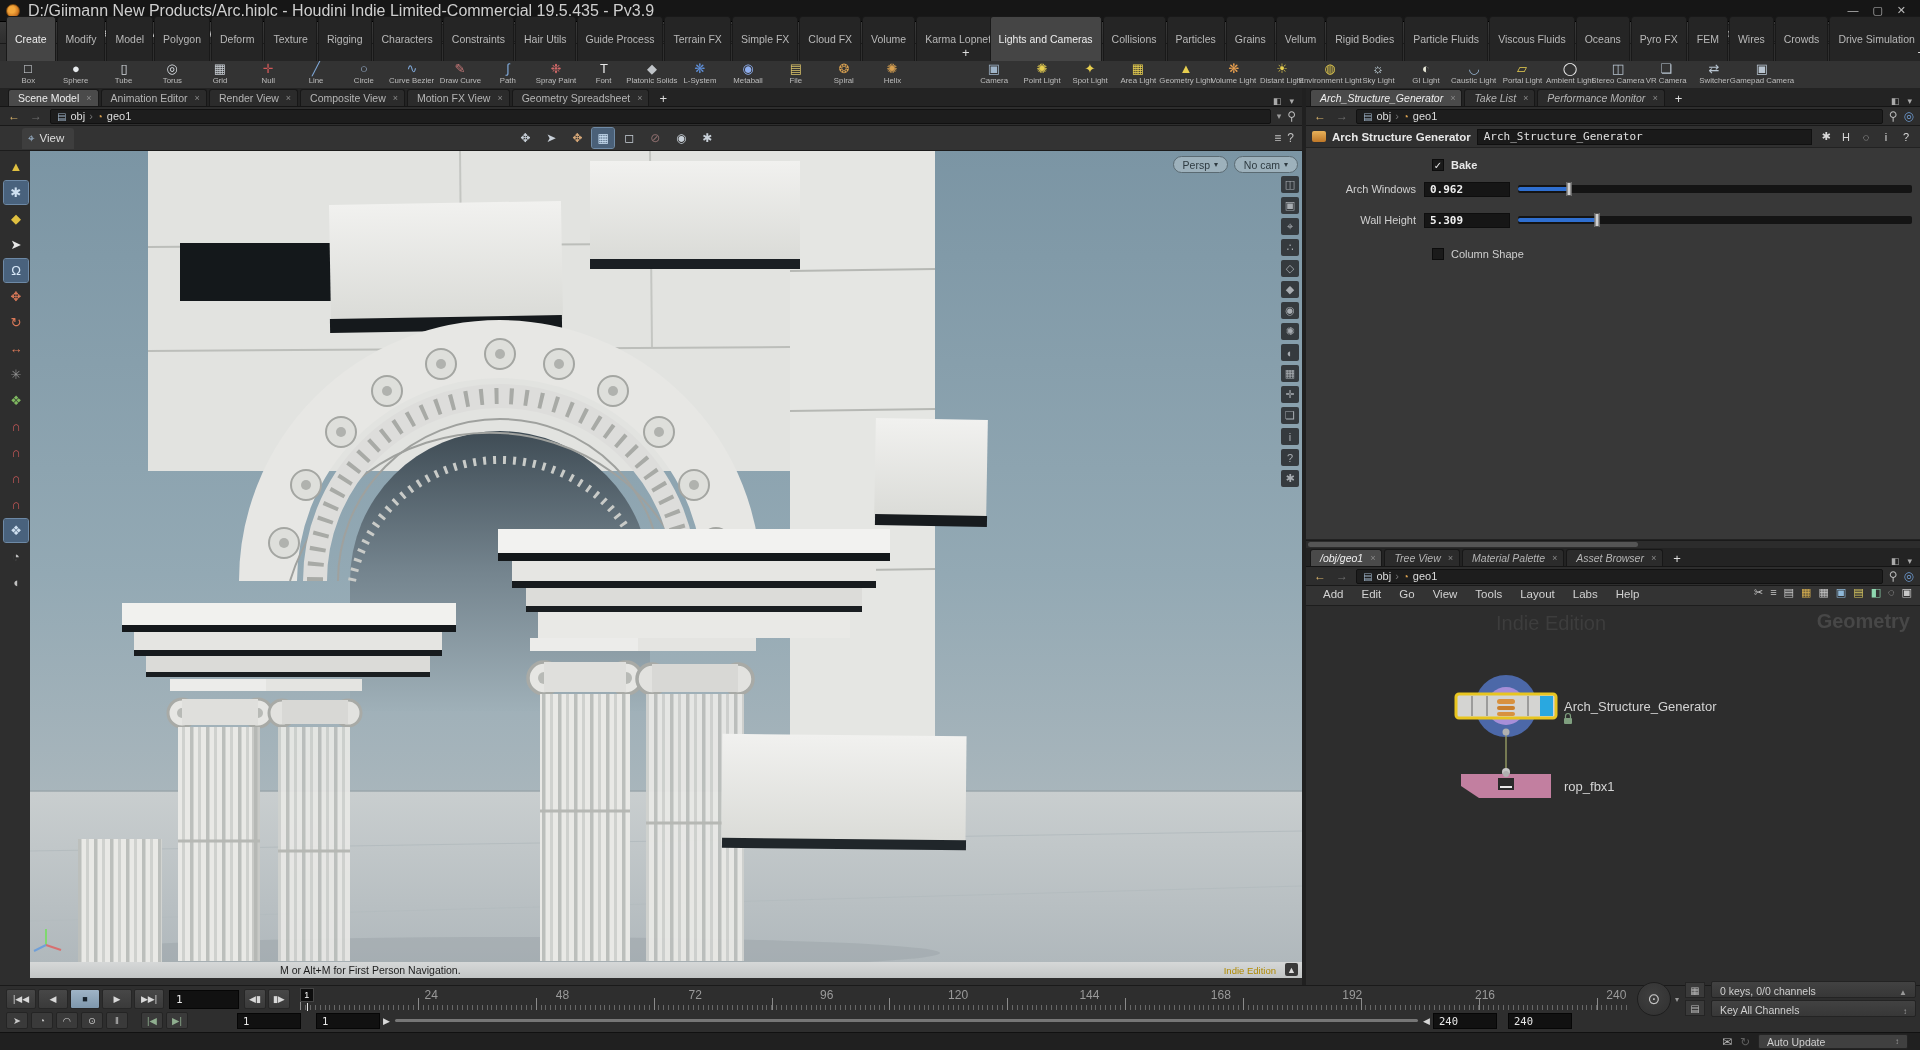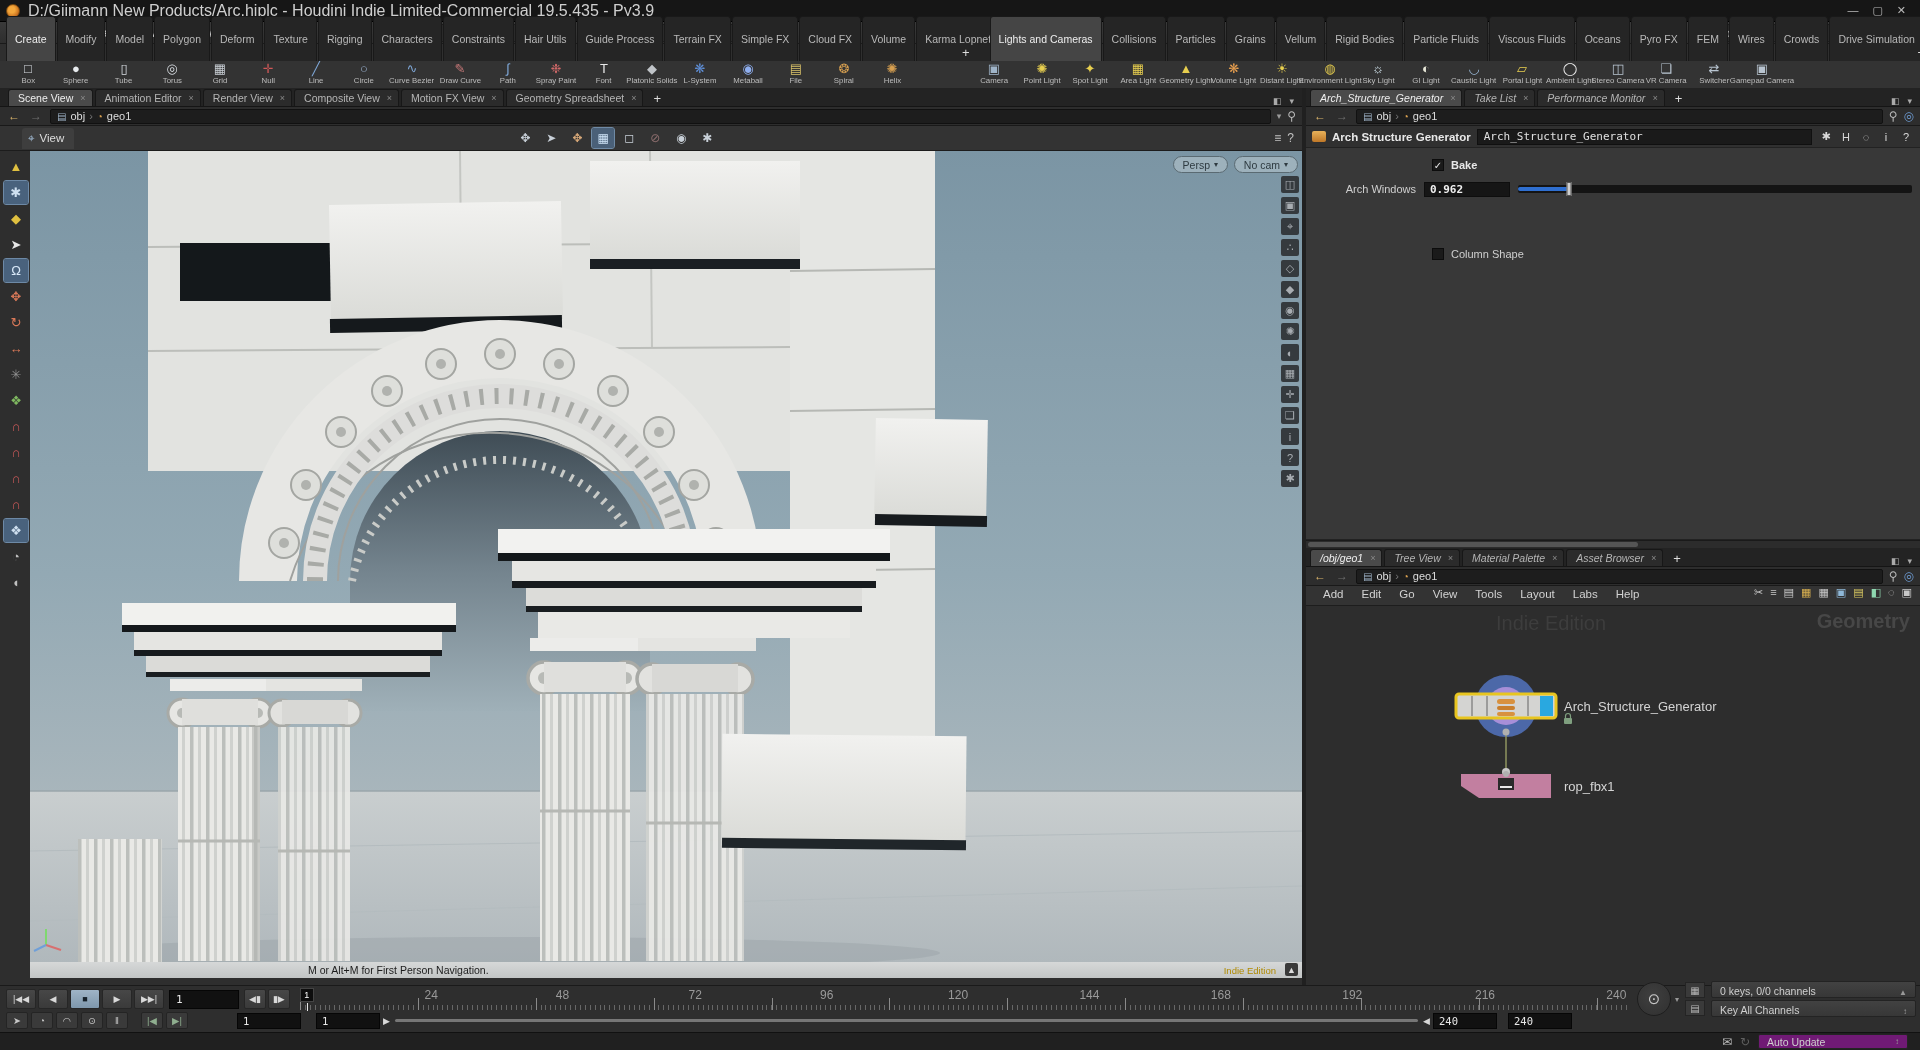--- a/index.html
+++ b/index.html
@@ -104,21 +104,21 @@
 .rng-handle{color:#d8d8d8;font-size:9px}
 #key-button{width:34px;height:34px;border-radius:50%;background:radial-gradient(circle at 45% 40%,#3f3f3f,#303030);border:1px solid #1e1e1e;color:#c8c8c8;font-size:15px;display:flex;align-items:center;justify-content:center;margin:0 2px}
 #pb-right{display:flex;flex-direction:column;gap:2px}
 .wide-btn{width:205px;height:17px;background:linear-gradient(#424242,#373737);border:1px solid #232323;border-radius:2px;color:#d0d0d0;font-size:10.5px;display:flex;align-items:flex-end;padding:0 8px}
 .wide-btn .tail{margin-left:auto;font-size:8px;color:#999}
 .stack-icon{width:20px;height:16px;background:#3a3a3a;border:1px solid #242424;display:flex;align-items:center;justify-content:center;font-size:10px;color:#bbb}
 
 #statusbar{left:0;top:1032px;width:1920px;height:18px;background:#202020;display:flex;align-items:center;border-top:1px solid #111}
 #status-right{margin-left:auto;display:flex;align-items:center;gap:8px;padding-right:12px}
 #status-right .dim{color:#5f5f5f;font-size:12px}
-#auto-update{width:150px;height:15px;background:#701a75;border:1px solid #242424;border-radius:2px;color:#cfcfcf;font-size:10.5px;display:flex;align-items:center;padding:0 8px}
+#auto-update{width:150px;height:15px;background:#404040;border:1px solid #242424;border-radius:2px;color:#cfcfcf;font-size:10.5px;display:flex;align-items:center;padding:0 8px}
 
 .vdiv{position:absolute;background:#202020}
 </style>
 </head>
 <body>
 
 <div id="titlebar" class="abs">
   <div id="houdini-logo"></div>
   <div id="title-text">D:/Giimann New Products/Arc.hiplc - Houdini Indie Limited-Commercial 19.5.435 - Py3.9</div>
   <div id="win-buttons">
@@ -387,21 +387,21 @@
         </div>
       </div>
   </div>
 </div>
 
 <div class="abs" style="left:0;top:88px;width:1302px">
   <div class="pane-tabs" style="padding-left:8px">
     <div style="display:flex;align-items:flex-end">
 
     <div class="pane-tab active">
-          <span>Scene View</span>
+          <span>Scene Model</span>
           <span class="x">×</span>
         </div>
         <div class="pane-tab">
           <span>Animation Editor</span>
           <span class="x">×</span>
         </div>
         <div class="pane-tab">
           <span>Render View</span>
           <span class="x">×</span>
         </div>
@@ -740,21 +740,21 @@
     </div>
     <div class="rt-icon">
       <span>?</span>
     </div>
     <div class="rt-icon">
       <span>✱</span>
     </div>
   </div>
 
 <div id="vp-statusbar" class="abs">
-  <span style="margin-left:28px">M or Alt+M for First Person Navigation.</span>
+  <span style="">M or Alt+M for First Person Navigation.</span>
   <span id="vp-indie">Indie Edition</span>
   <span id="vp-status-icon">▲</span>
 </div>
 
 <div class="vdiv" style="left:1302px;top:88px;width:4px;height:944px"></div>
 
 <div id="right-panel" class="abs">
   <div class="pane-tabs" style="padding-left:4px">
     <div style="display:flex;align-items:flex-end">
 
@@ -820,20 +820,30 @@
             <span class="p-label">Arch Windows</span>
             <div class="p-field">
               <span>0.962</span>
             </div>
             <div class="p-slider">
               <div class="fill" style="width: 13%;"></div>
               <div class="handle" style="left: 13%;"></div>
             </div>
           </div>
 
+          <div class="param-row" style="position:relative;margin-bottom:13px">
+            <span class="p-label">Wall Height</span>
+            <div class="p-field">
+              <span>5.309</span>
+            </div>
+            <div class="p-slider">
+              <div class="fill" style="width: 20%;"></div>
+              <div class="handle" style="left: 20%;"></div>
+            </div>
+          </div>
         </div>
       <div class="param-row" style="top:97px">
         <div class="checkbox"></div>
         <span class="cb-label">Column Shape</span>
       </div>
     </div>
     <div id="param-scroll">
         <div class="thumb"></div>
       </div>
   </div>

